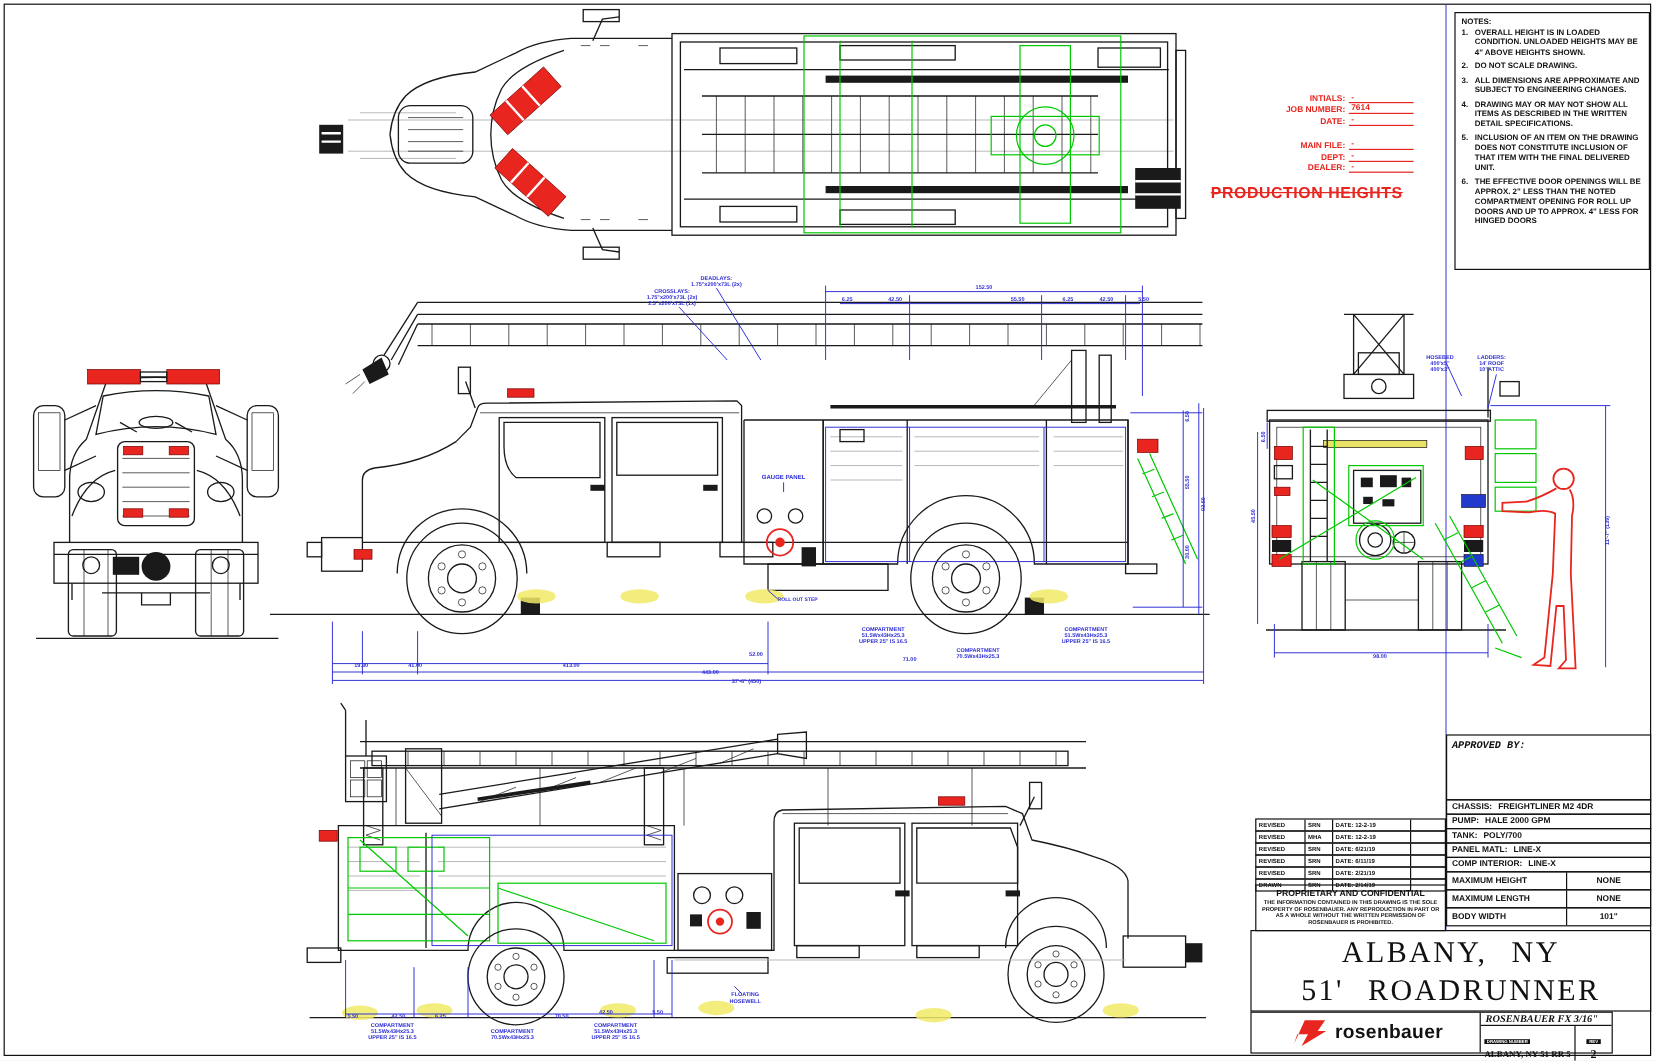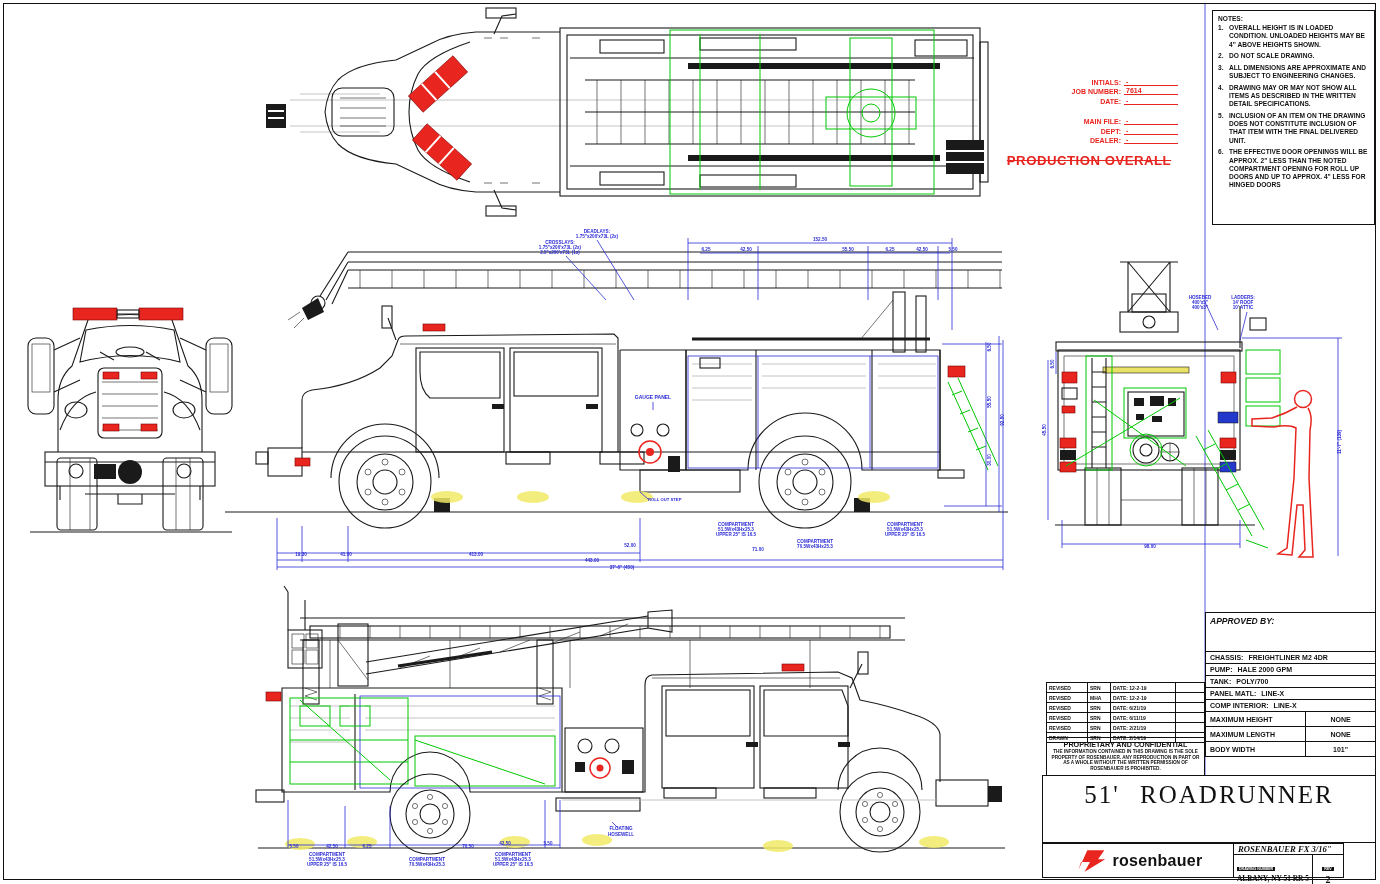--- a/index.html
+++ b/index.html
@@ -33,21 +33,21 @@
   
   #approval{left:1000px;top:76px;width:178px;color:#e8251f;font-weight:bold;font-size:7px;}
   .ap-row{display:flex;justify-content:flex-end;align-items:flex-end;height:9.5px;}
   .ap-label{margin-right:3px;}
   .ap-val{display:inline-block;width:52px;border-bottom:1px solid #e8251f;text-align:left;padding-left:2px;}
   .ap-gap{height:11px;}
   #production{margin-top:9px;font-size:13.2px;letter-spacing:.5px;white-space:nowrap;
               text-decoration:line-through;text-align:center;}
   
   #tb-col{left:1205px;top:612px;width:171px;}
-  #approved-box{height:40px;font-family:Liberation Sans, sans-serif;font-style:italic;
+  #approved-box{height:55px;font-family:Liberation Mono, monospace;font-style:italic;
                 font-weight:bold;font-size:8.5px;padding:3px 4px;}
   .spec-row{height:13px;margin-top:-1px;display:flex;align-items:center;
             font-weight:bold;font-size:7px;padding:0 4px;white-space:nowrap;}
   .spec-label{margin-right:5px;}
   .lim-row{height:16px;margin-top:-1px;display:flex;font-weight:bold;font-size:7px;}
   .lim-label{width:58%;border-right:1px solid #111;display:flex;align-items:center;padding-left:4px;}
   .lim-val{width:42%;display:flex;align-items:center;justify-content:center;}
   #big-title{left:1042px;top:775px;width:334px;height:68px;text-align:center;
              font-family:"Liberation Serif",serif;font-size:25px;line-height:31px;
              letter-spacing:2px;word-spacing:12px;padding-top:3px;}
@@ -518,21 +518,21 @@
         </div>
         <div class="ap-row">
           <span class="ap-label">DEPT:</span>
           <span class="ap-val">-</span>
         </div>
         <div class="ap-row">
           <span class="ap-label">DEALER:</span>
           <span class="ap-val">-</span>
         </div>
       </div>
-    <div id="production">PRODUCTION OVERALL</div>
+    <div id="production">PRODUCTION HEIGHTS</div>
   </div>
 
   <div id="tb-col" class="abs">
     <div id="approved-box" class="bx">
       <span>APPROVED BY:</span>
     </div>
     <div id="spec-rows">
         <div class="spec-row bx">
           <span class="spec-label">CHASSIS:</span>
           <span>FREIGHTLINER M2 4DR</span>
@@ -608,20 +608,21 @@
         <span class="rev-sp"></span>
       </div>
     </div>
 
   <div id="prop" class="abs bx">
     <div id="prop-title">PROPRIETARY AND CONFIDENTIAL</div>
     <div id="prop-body">THE INFORMATION CONTAINED IN THIS DRAWING IS THE SOLE PROPERTY OF ROSENBAUER. ANY REPRODUCTION IN PART OR AS A WHOLE WITHOUT THE WRITTEN PERMISSION OF ROSENBAUER IS PROHIBITED.</div>
   </div>
 
   <div id="big-title" class="abs bx">
+    <div>ALBANY, NY</div>
     <div>51' ROADRUNNER</div>
   </div>
 
   <div id="bottom-row" class="abs bx">
     <div id="logo-cell">
       <svg width="34" height="30" viewBox="0 0 38 32">
         <path fill="#e8251f" d="M6,26 L16,4 H35 L28,14 H36 L13,28 L19,17 H9 Z"></path>
       </svg>
       <span id="brand-word">rosenbauer</span>
     </div>

